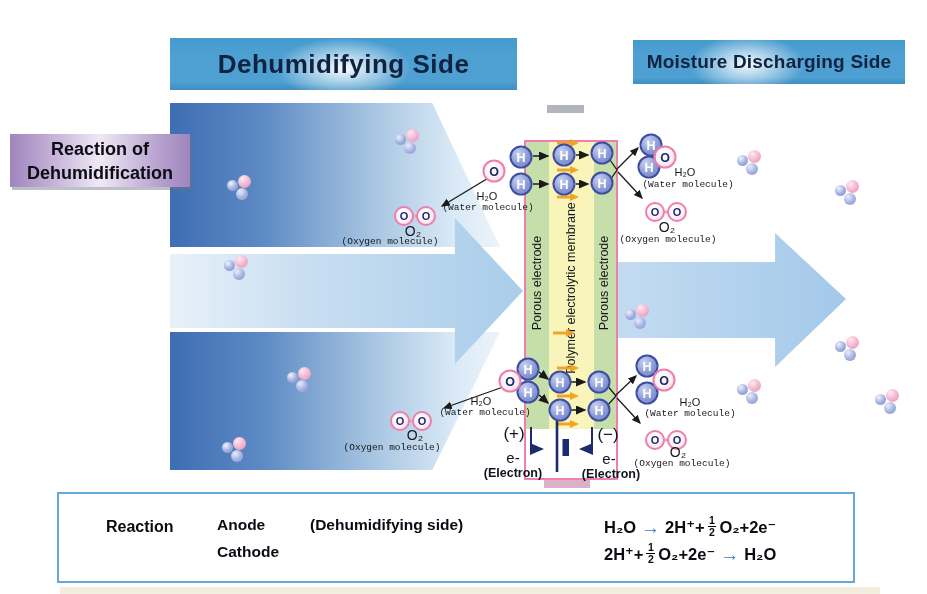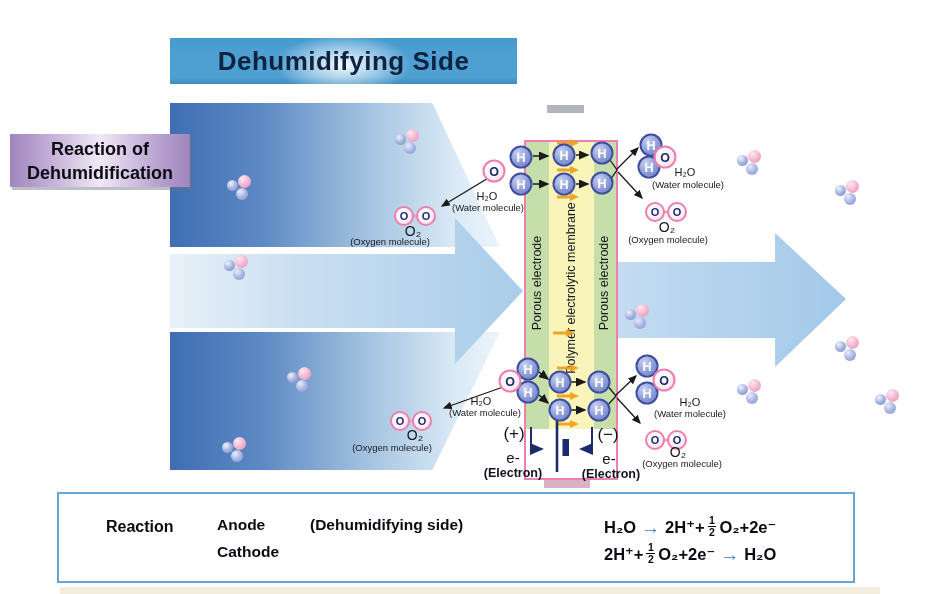--- a/index.html
+++ b/index.html
@@ -3,21 +3,21 @@
 <meta charset="utf-8">
 <style>
   html,body{margin:0;padding:0;background:#fff;}
   #stage{position:relative;width:927px;height:594px;background:#ffffff;overflow:hidden;
          font-family:"Liberation Sans","DejaVu Sans",sans-serif;color:#111;}
   .abs{position:absolute;}
 
   
   .band{position:absolute;display:flex;align-items:center;justify-content:center;
         color:#0f2240;font-weight:bold;}
-  #band-left{left:170px;top:38px;width:347px;height:46px;font-size:26px;letter-spacing:.5px;
+  #band-left{left:170px;top:38px;width:347px;height:52px;font-size:26px;letter-spacing:.5px;
     background:radial-gradient(ellipse 95px 42px at 50% 58%,rgba(255,255,255,.97),rgba(255,255,255,0) 72%),
                linear-gradient(180deg,#459ace,#4e9fd2 30%,#4e9fd2 85%,#3f8ec0);}
   #band-right{left:633px;top:40px;width:272px;height:44px;font-size:19px;letter-spacing:.2px;
     background:radial-gradient(ellipse 80px 40px at 42% 55%,rgba(255,255,255,.95),rgba(255,255,255,0) 72%),
                linear-gradient(180deg,#459ace,#4e9fd2 30%,#4e9fd2 85%,#3f8ec0);}
 
   
   #principle{left:10px;top:134px;width:180px;height:53px;display:flex;flex-direction:column;
     align-items:center;justify-content:center;font-size:18px;font-weight:bold;color:#0b0b14;
     line-height:24px;z-index:3;
@@ -76,21 +76,21 @@
   .cl-p{left:11px;top:0;width:13px;height:13px;
     background:radial-gradient(circle at 35% 30%,#feeaf2,#f3b1cd 55%,#ea8fb8);}
   .cl-b1{left:0;top:5px;width:11px;height:11px;
     background:radial-gradient(circle at 35% 30%,#f0f3fc,#9dacdd 55%,#8494cf);}
   .cl-b2{left:9px;top:13px;width:12px;height:12px;
     background:radial-gradient(circle at 35% 30%,#e8ecfa,#a3b1e0 55%,#8a9ad2);}
 
   
   .mlab{position:absolute;z-index:6;transform:translate(-50%,-50%);white-space:nowrap;color:#15181c;text-align:center;}
   .lab-f{font-size:11px;}
-  .lab-s{font-size:9.5px;}
+  .lab-s{font-size:9.5px;font-family:Liberation Mono, monospace;}
   .lab-o2{font-size:14px;}
   .lab-term{font-size:17px;color:#10141c;}
   .lab-e{font-size:15px;color:#10141c;}
   .lab-el{font-size:12.5px;color:#10141c;font-weight:bold;}
 
   
   #reaction{position:absolute;left:57px;top:492px;width:798px;height:91px;background:#fff;
     border:2px solid #66a8d8;box-sizing:border-box;z-index:3;}
   #reaction .rt{position:absolute;left:47px;top:24px;font-size:16px;font-weight:bold;color:#0b0b14;}
   .rx-name{position:absolute;left:158px;font-size:15.5px;font-weight:bold;color:#0b0b14;}
@@ -106,20 +106,23 @@
 
   #scan-strip{position:absolute;left:60px;bottom:0;width:820px;height:7px;background:#efe8d6;opacity:.8;}
 </style>
 </head>
 <body>
 
 <div id="stage">
 
   <div class="band" id="band-left">
     <span>Dehumidifying Side</span>
+  </div>
+  <div class="band" id="band-right">
+    <span>Moisture Discharging Side</span>
   </div>
 
   <div class="abs" id="principle">
     <span>Reaction of</span>
     <span>Dehumidification</span>
   </div>
 
   <div class="flowrect" id="flow-top"></div>
   <div class="flowrect" id="flow-bottom"></div>
   <div id="flow-mid"></div>

